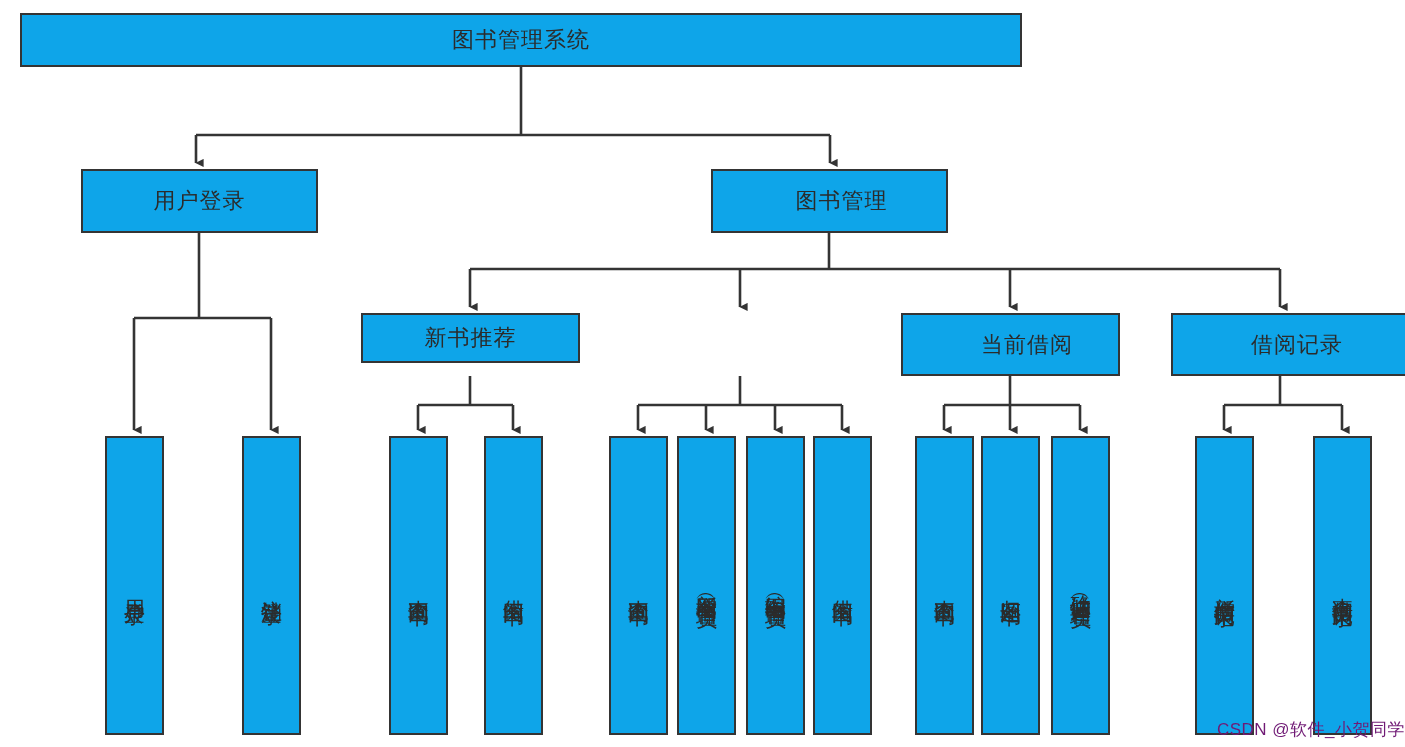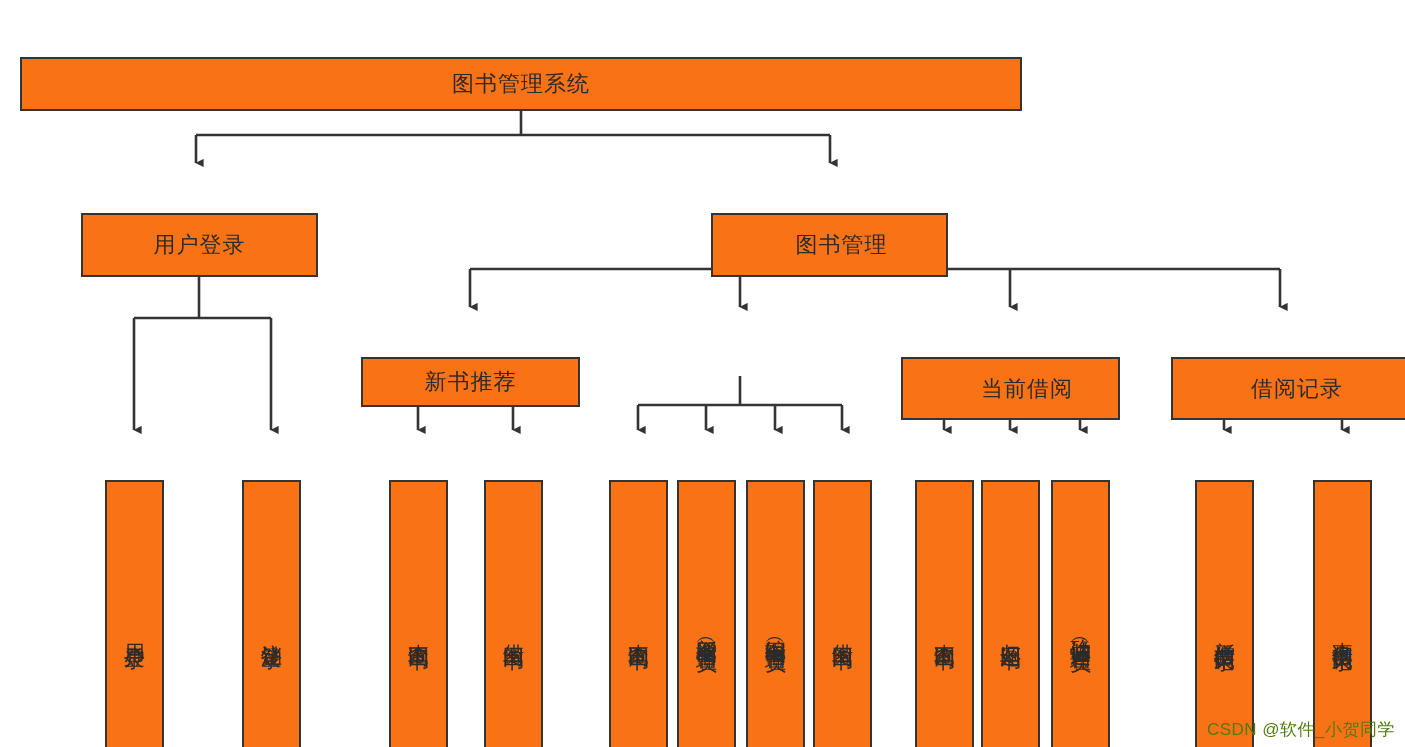--- a/index.html
+++ b/index.html
@@ -22,26 +22,25 @@
     left: 0;
     top: 0;
     width: 1405px;
     height: 747px;
     pointer-events: none;
   }
   .node {
     position: absolute;
     box-sizing: border-box;
     border: 2px solid #343434;
-    background: #f97316;
+    background: #0ea5e9;
     display: flex;
     align-items: center;
     justify-content: center;
     color: #2b2b2b;
-    margin-top: 44px;
   }
   .node.horiz {
     font-size: 22px;
     letter-spacing: 1px;
   }
   .node.vert {
     font-size: 21px;
     letter-spacing: 1px;
   }
   .node.vert .vtext {
@@ -50,24 +49,24 @@
     line-height: 1.04;
     white-space: nowrap;
     letter-spacing: 2px;
     padding-top: 2px;
   }
   .node .htext {
     white-space: nowrap;
   }
   #watermark {
     position: absolute;
-    right: 10px;
+    right: 0;
     bottom: 6px;
     font-size: 17px;
-    color: #4d7c0f;
+    color: #701a75;
     letter-spacing: 0.5px;
     white-space: nowrap;
   }
 </style>
 </head>
 <body>
 
 <div id="canvas">
 
   <svg class="wires" viewBox="0 0 1405 747">

